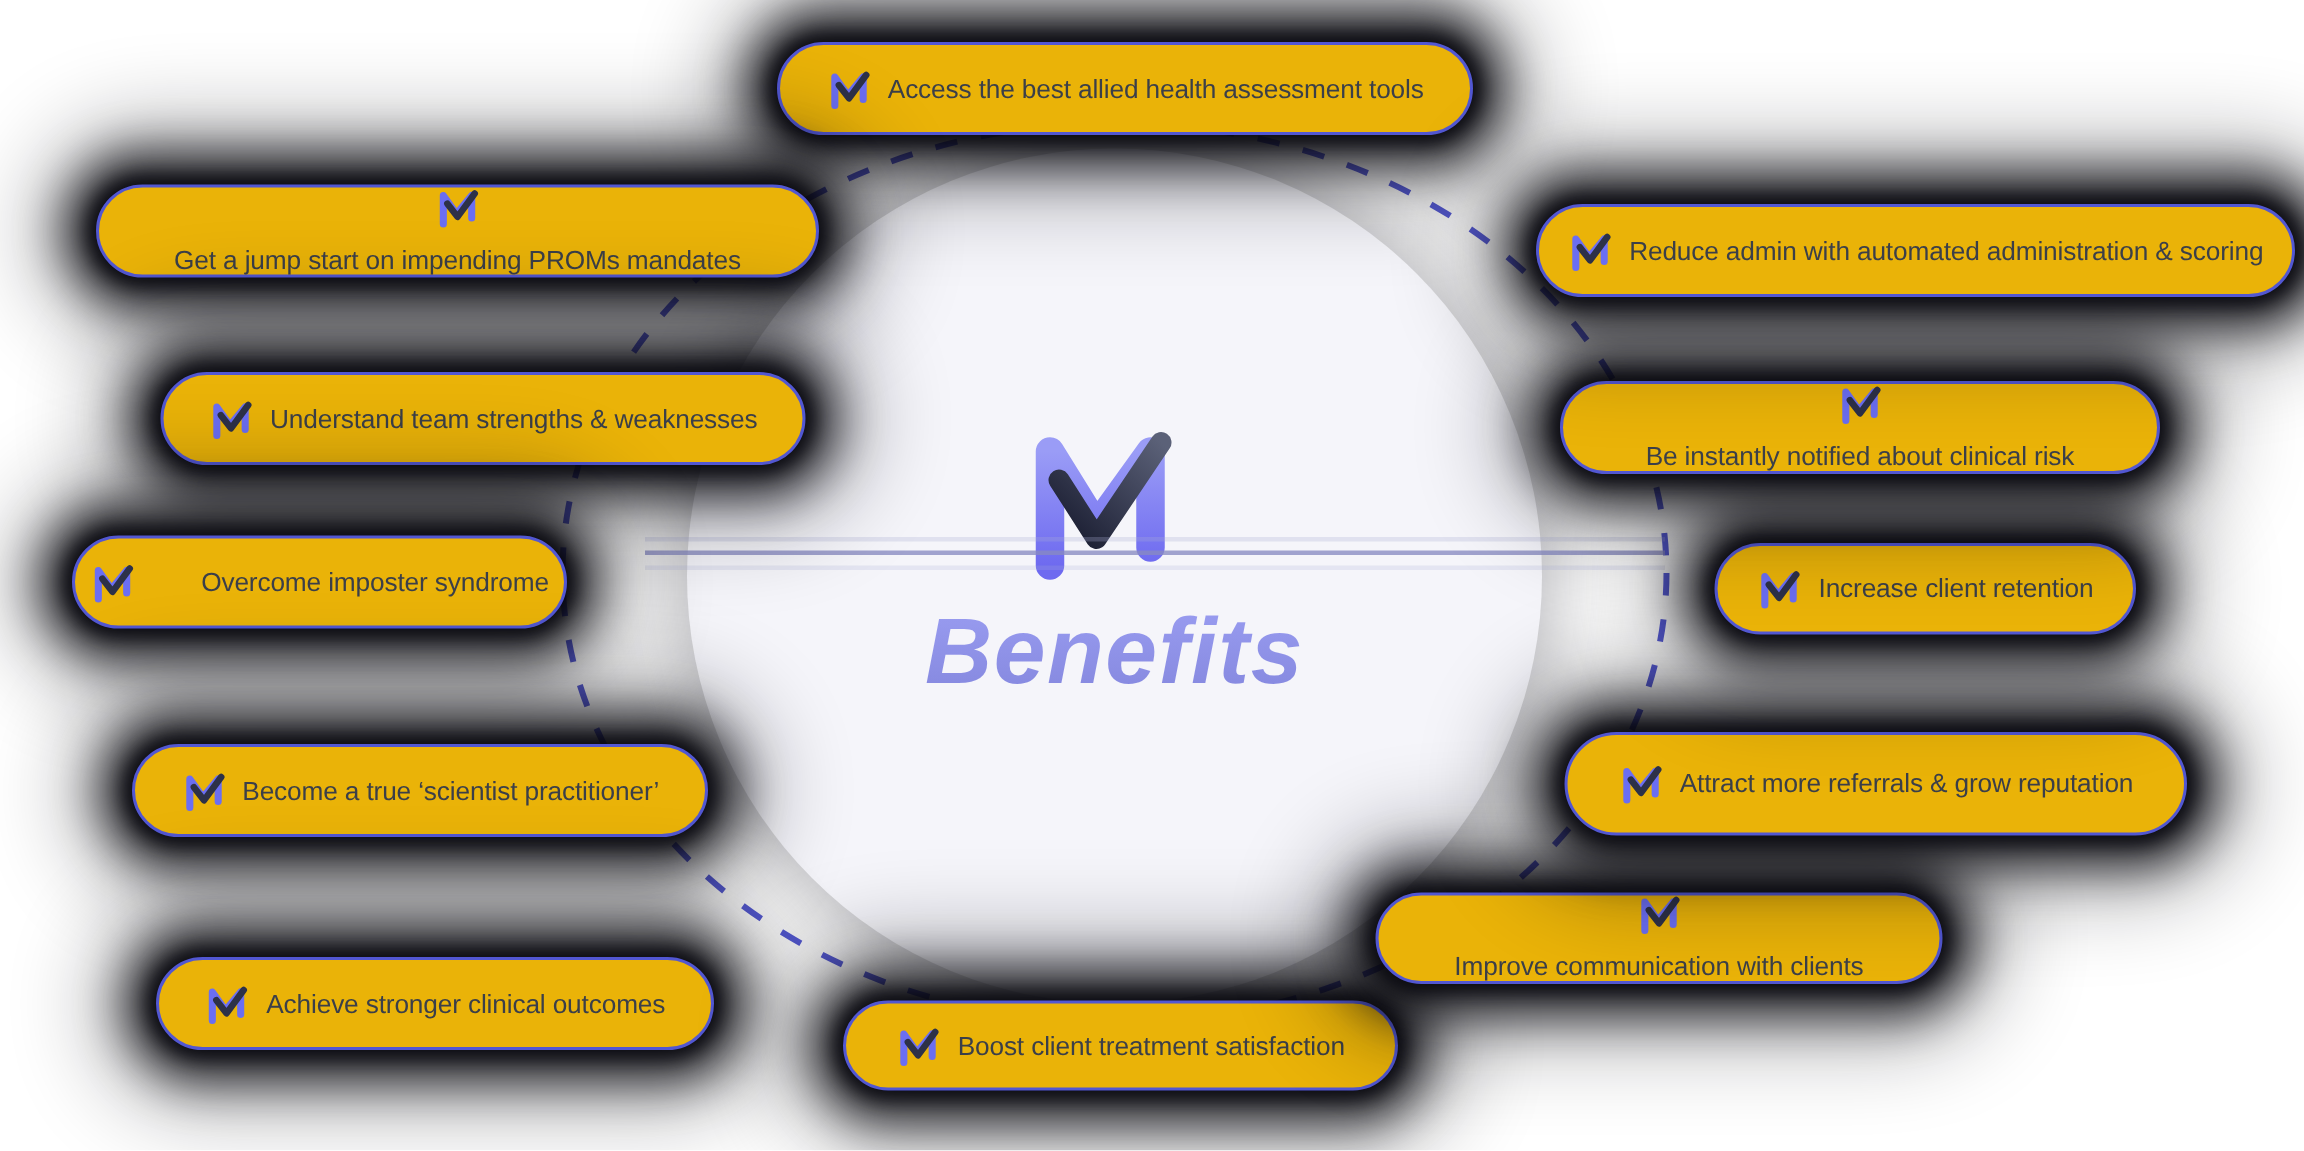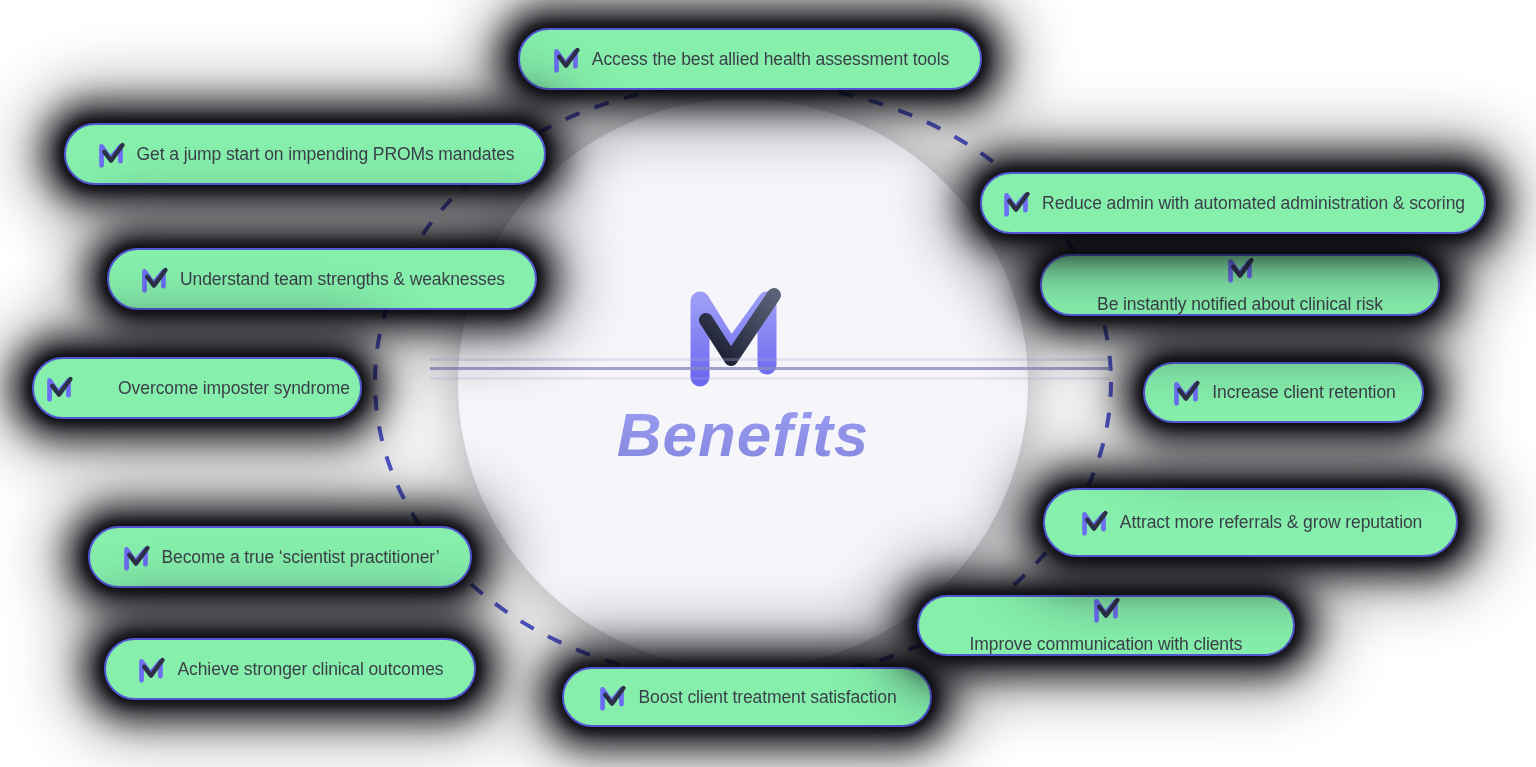--- a/index.html
+++ b/index.html
@@ -31,42 +31,42 @@
     position:absolute;left:430px;top:367px;width:680px;height:3px;
     background:rgba(136,139,194,.78);
     box-shadow:0 -9px 0 rgba(170,172,212,.28),0 10px 0 rgba(170,172,212,.22);
     z-index:3;
   }
 
   
   .badge{
     position:absolute;display:flex;align-items:center;justify-content:center;
     gap:11px;height:62px;padding:0 14px;box-sizing:border-box;
-    background:#86efac;border:2px solid var(--accent,#5257d2);border-radius:40px;
+    background:#eab308;border:2px solid var(--accent,#5257d2);border-radius:40px;
     box-shadow:0 0 12px 6px rgba(8,8,14,.92),
                0 0 30px 22px rgba(10,10,16,.78),
                0 0 58px 40px rgba(13,13,20,.32);
     z-index:4;white-space:nowrap;
   }
   .blabel{font-size:17.5px;font-weight:500;color:var(--text,#3b3f49);letter-spacing:-.1px;}
   .bicon{display:flex;align-items:center;}
   .bicon svg{display:block;}
 
   .b0{left:518px;top:28px;width:464px;}
-  .b1{left:64px;top:123px;width:482px;}
+  .b1{left:64px;top:123px;width:482px;flex-direction:column;}
   .b2{left:107px;top:248px;width:430px;}
-  .b3{left:32px;top:357px;width:330px;gap:44px;}
-  .b4{left:88px;top:526px;width:384px;}
+  .b3{left:48px;top:357px;width:330px;gap:44px;}
+  .b4{left:88px;top:496px;width:384px;}
   .b5{left:104px;top:623px;width:372px;margin-top:15px;}
   .b6{left:562px;top:667px;width:370px;height:60px;}
   .b7{left:917px;top:595px;width:378px;height:61px;flex-direction:column;}
   .b8{left:1043px;top:488px;width:415px;height:69px;}
   .b9{left:1143px;top:362px;width:281px;height:61px;}
   .b10{left:1040px;top:254px;width:400px;flex-direction:column;}
-  .b11{left:980px;top:136px;width:506px;margin-top:36px;}
+  .b11{left:1024px;top:136px;width:506px;}
 </style>
 </head>
 <body>
 
 <div class="stage">
 
   <svg class="orbit" width="1536" height="767">
     <ellipse cx="743" cy="382" rx="368" ry="300" fill="none" stroke="#575cd6" stroke-width="4" stroke-dasharray="15 16"></ellipse>
   </svg>
 

